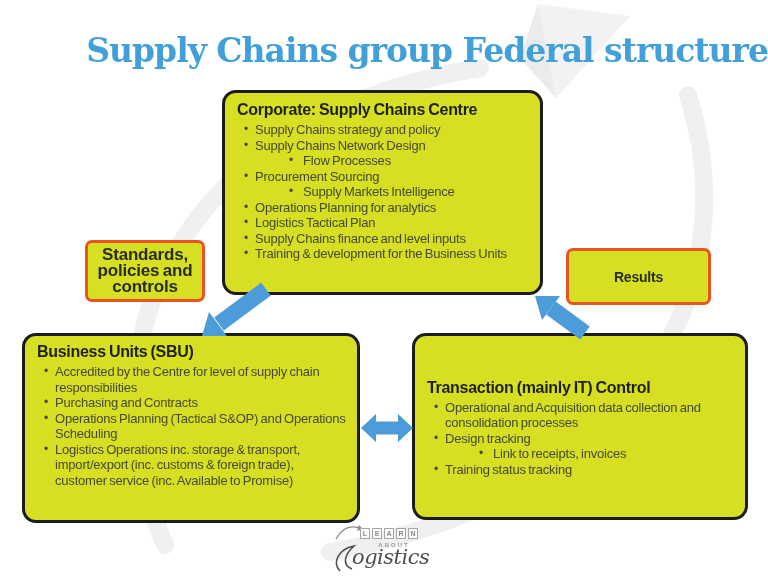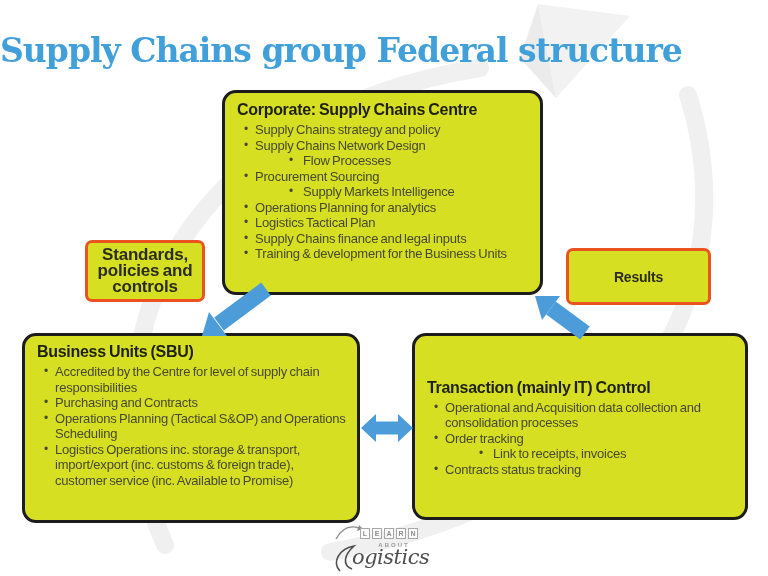--- a/index.html
+++ b/index.html
@@ -5,21 +5,21 @@
   html,body{margin:0;padding:0;background:#fff;}
   .canvas{
     position:relative;width:768px;height:576px;overflow:hidden;background:#fff;
     font-family:"Liberation Sans",sans-serif;
   }
   svg.layer{position:absolute;left:0;top:0;pointer-events:none;}
   .watermark{z-index:0;}
   .arrows{z-index:3;}
 
   .title{
-    position:absolute;left:0;top:30px;width:768px;text-align:left;
+    position:absolute;left:0;top:30px;width:768px;text-align:right;
     font-family:"DejaVu Serif","Liberation Serif",serif;
     font-weight:bold;font-size:33px;line-height:42px;color:#41a0d9;
     letter-spacing:-1px;white-space:nowrap;z-index:2;margin:0;
   }
 
   .box{
     position:absolute;background:#d7df23;border:3px solid #1c1c1c;
     border-radius:14px;box-sizing:border-box;z-index:2;color:#474a2f;
   }
   .box-title{
@@ -110,21 +110,21 @@
         <div class="bullet-row">
           <span class="bullet-dot">•</span>
           <span class="bullet-text">Operations Planning for analytics</span>
         </div>
         <div class="bullet-row">
           <span class="bullet-dot">•</span>
           <span class="bullet-text">Logistics Tactical Plan</span>
         </div>
         <div class="bullet-row">
           <span class="bullet-dot">•</span>
-          <span class="bullet-text">Supply Chains finance and legal inputs</span>
+          <span class="bullet-text">Supply Chains finance and level inputs</span>
         </div>
         <div class="bullet-row">
           <span class="bullet-dot">•</span>
           <span class="bullet-text">Training &amp; development for the Business Units</span>
         </div>
       </div>
   </div>
 
   <div class="sidebox standards">
     <span class="lbl">Standards,
@@ -160,29 +160,29 @@
 
   <div class="box transaction">
     <div class="box-title">Transaction (mainly IT) Control</div>
     <div class="bullets">
         <div class="bullet-row">
           <span class="bullet-dot">•</span>
           <span class="bullet-text">Operational and Acquisition data collection and consolidation processes</span>
         </div>
         <div class="bullet-row">
           <span class="bullet-dot">•</span>
-          <span class="bullet-text">Order tracking</span>
+          <span class="bullet-text">Design tracking</span>
         </div>
         <div class="bullet-row sub">
           <span class="bullet-dot">•</span>
           <span class="bullet-text">Link to receipts, invoices</span>
         </div>
         <div class="bullet-row">
           <span class="bullet-dot">•</span>
-          <span class="bullet-text">Contracts status tracking</span>
+          <span class="bullet-text">Training status tracking</span>
         </div>
       </div>
   </div>
 
   <svg class="layer arrows" width="768" height="576" viewBox="0 0 768 576">
     <g>
       <line x1="266" y1="289" x2="219" y2="324" stroke="#4b9cd9" stroke-width="16"></line>
       <polygon points="202,336 209,312 227,336" fill="#4b9cd9"></polygon>
     </g>
     <g>

